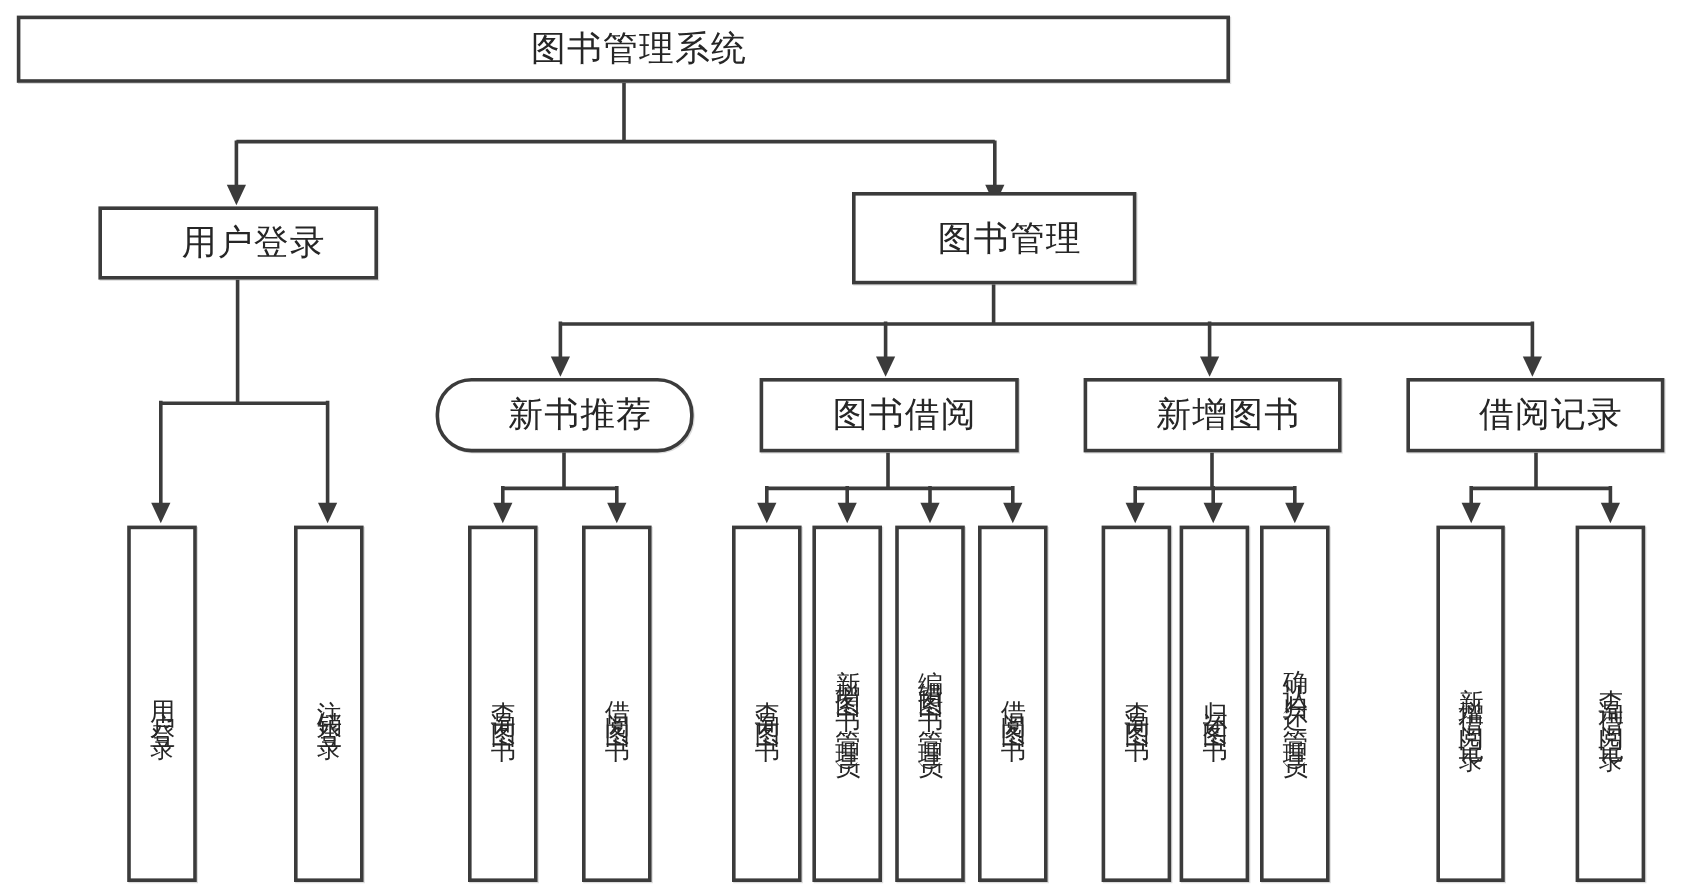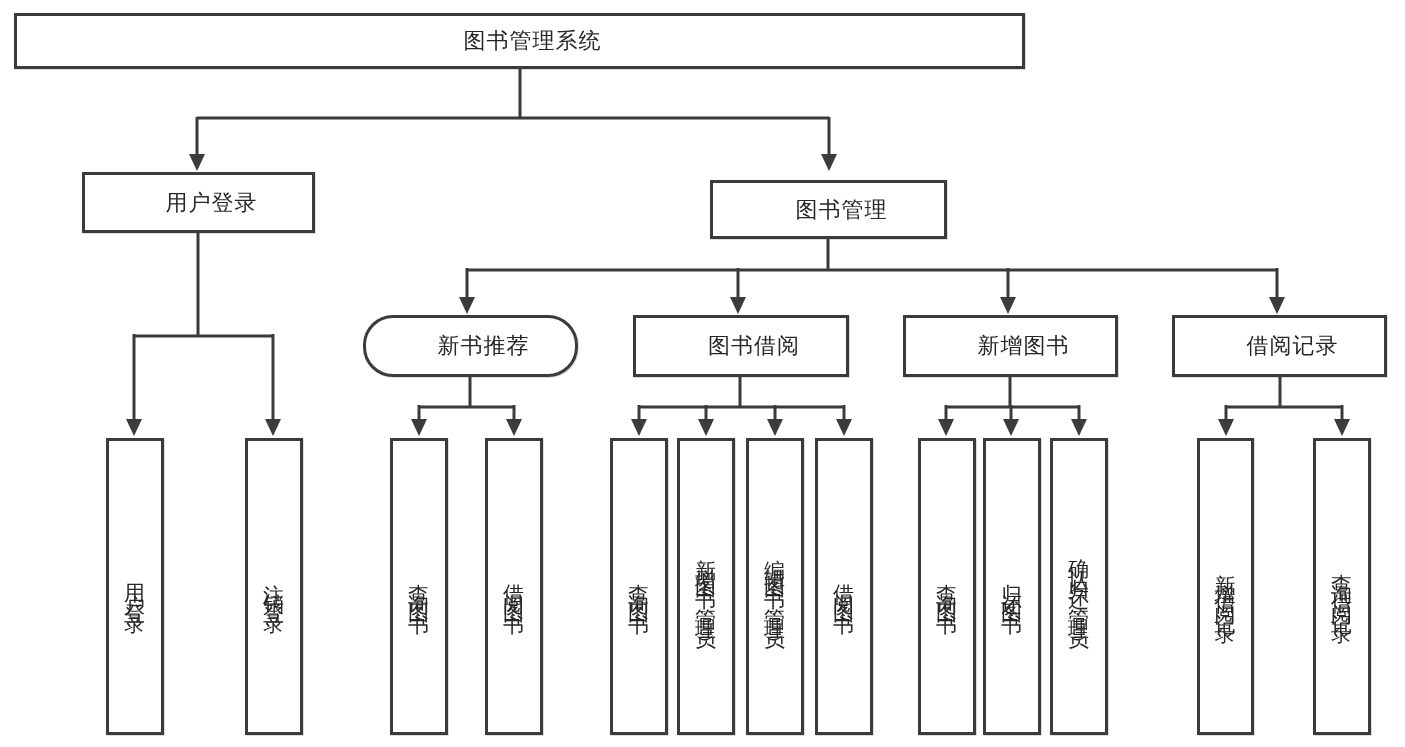--- a/index.html
+++ b/index.html
@@ -20,21 +20,21 @@
     position: absolute;
     box-sizing: border-box;
     background: #ffffff;
     border: 3px solid #3b3b3b;
     box-shadow: 1px 1px 0 rgba(60,60,60,0.18);
     display: flex;
     align-items: center;
     justify-content: center;
     color: #262626;
   }
-  .hbox { font-size: 22px; letter-spacing: 1px; padding-left: 26px; }
+  .hbox { font-size: 29px; letter-spacing: 1px; padding-left: 26px; }
   .vbox span {
     writing-mode: vertical-rl;
     text-orientation: mixed;
     font-size: 21px;
     letter-spacing: 10px;
     line-height: 1;
     white-space: nowrap;
   }
   .watermark {
     position: absolute;
@@ -82,21 +82,21 @@
       <polygon points="1003,419 1019,419 1011,436"></polygon>
       <polygon points="1071,419 1087,419 1079,436"></polygon>
       <polygon points="1218,419 1234,419 1226,436"></polygon>
       <polygon points="1334,419 1350,419 1342,436"></polygon>
     </g>
   </svg>
 
   <div class="node hbox" style="left:14px; top:13px; width:1011px; height:56px;">图书管理系统</div>
 
   <div class="node hbox" style="left:82px; top:172px; width:233px; height:61px;">用户登录</div>
-  <div class="node hbox" style="left:710px; top:180px; width:237px; height:59px;">图书管理</div>
+  <div class="node hbox" style="left:710px; top:160px; width:237px; height:77px;">图书管理</div>
 
   <div class="node hbox" style="left:363px; top:315px; width:215px; height:62px;border-radius:30px;">新书推荐</div>
   <div class="node hbox" style="left:633px; top:315px; width:216px; height:62px;text-align:center;">图书借阅</div>
   <div class="node hbox" style="left:903px; top:315px; width:215px; height:62px;">新增图书</div>
   <div class="node hbox" style="left:1172px; top:315px; width:215px; height:62px;">借阅记录</div>
 
   <div class="node vbox" style="left:106px; top:438px; width:58px; height:297px;">
     <span>用户登录</span>
   </div>
   <div class="node vbox" style="left:245px; top:438px; width:58px; height:297px;">

